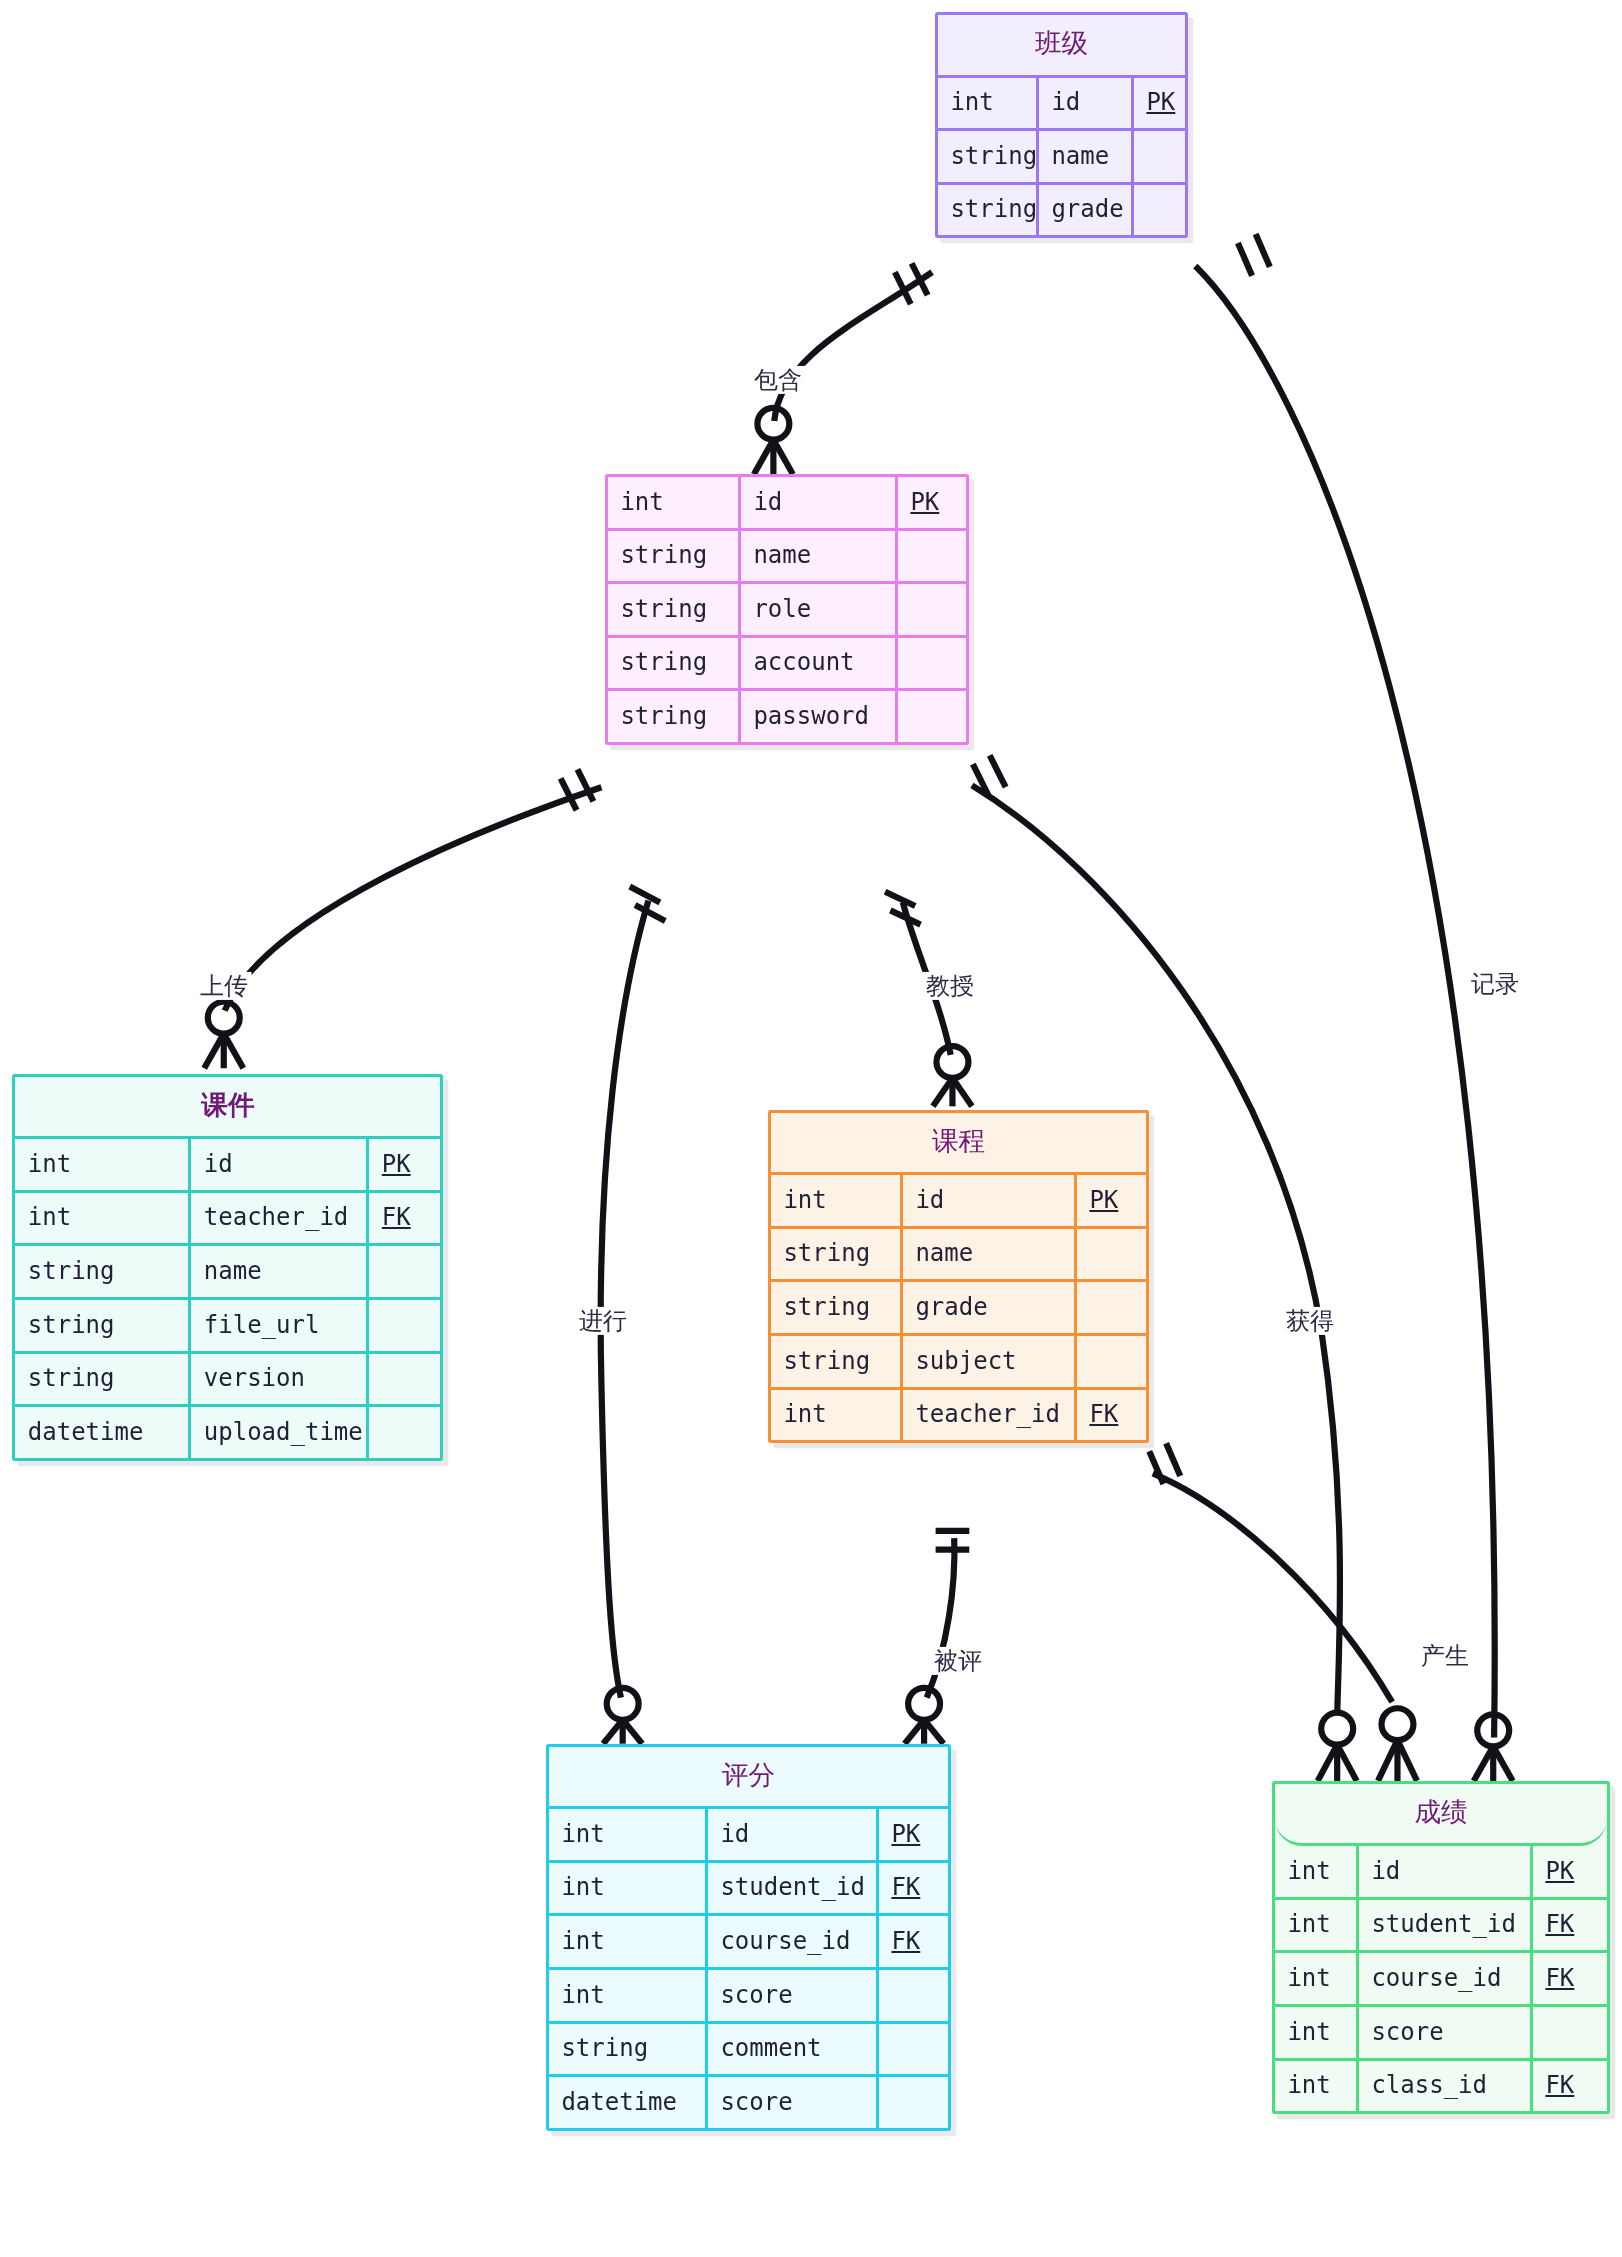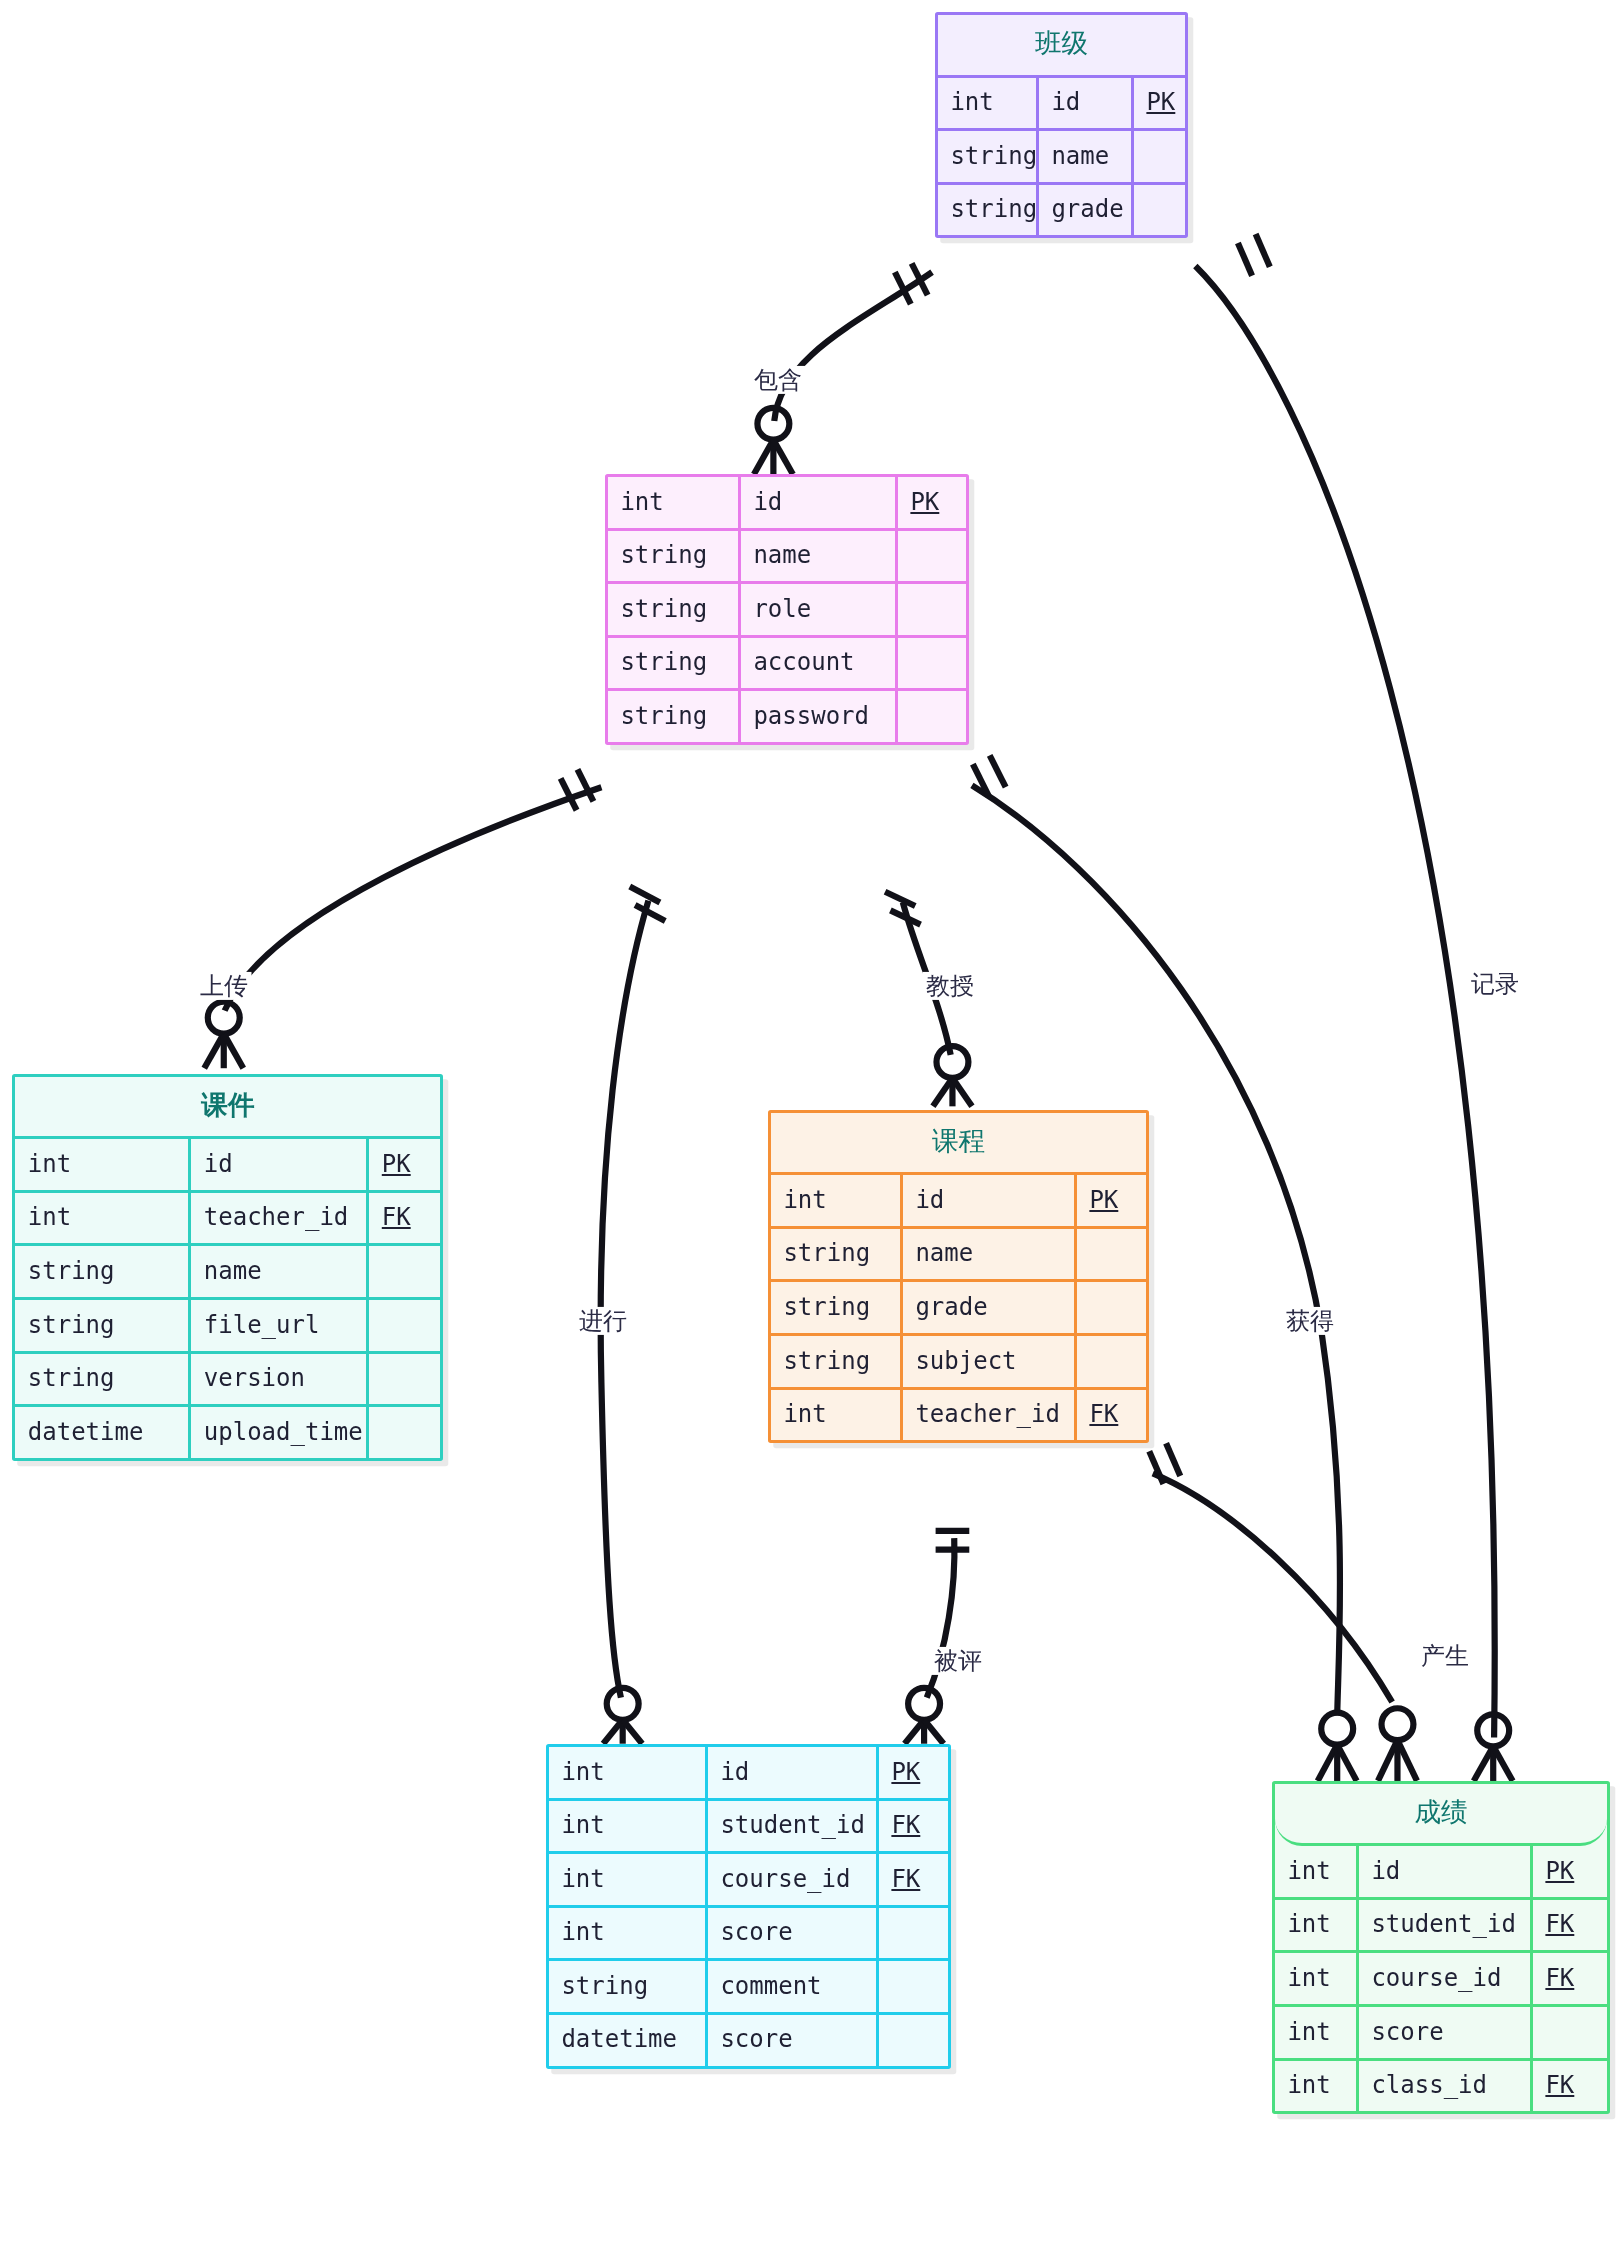--- a/index.html
+++ b/index.html
@@ -37,21 +37,21 @@
     position:absolute;
     border-width:3.5px;
     border-style:solid;
     border-radius:2.7px;
     box-shadow:5.3px 5.3px 0 0 rgba(232,232,232,0.95);
     overflow:hidden;
   }
   .entity .etitle {
     text-align:center;
     font-size:26.6px;
-    color:#0f766e;
+    color:#701a75;
     padding:14px 5.3px 16px 5.3px;
     border-bottom-width:3.5px;
     border-bottom-style:solid;
     font-family:"Liberation Sans", sans-serif;
     line-height:1.1;
   }
   .attr-row { display:flex; }
   .attr-row + .attr-row { border-top-width:3.5px; border-top-style:solid; }
   .attr-cell {
     font-family:"DejaVu Sans Mono", monospace;
@@ -268,20 +268,21 @@
           <div class="attr-cell c-name" style="flex: 1 1 auto; border-left-color: rgb(245, 144, 54);">subject</div>
           <div class="attr-cell c-key" style="width: 72px; flex: 0 0 72px; border-left-color: rgb(245, 144, 54);"></div>
         </div>
         <div class="attr-row" style="border-top-color: rgb(245, 144, 54);">
           <div class="attr-cell c-type" style="width: 129px; flex: 0 0 129px;">int</div>
           <div class="attr-cell c-name" style="flex: 1 1 auto; border-left-color: rgb(245, 144, 54);">teacher_id</div>
           <div class="attr-cell c-key" style="width: 72px; flex: 0 0 72px; border-left-color: rgb(245, 144, 54);">FK</div>
         </div>
       </div>
       <div class="entity" style="left: 546px; top: 1744px; width: 405px; border-color: rgb(32, 205, 235); background: rgb(236, 251, 254);">
+        <div class="etitle" style="border-bottom-color: rgb(32, 205, 235); background: rgb(236, 251, 254);">评分</div>
         <div class="attr-row" style="border-top-color: rgb(32, 205, 235);">
           <div class="attr-cell c-type" style="width: 156px; flex: 0 0 156px;">int</div>
           <div class="attr-cell c-name" style="flex: 1 1 auto; border-left-color: rgb(32, 205, 235);">id</div>
           <div class="attr-cell c-key" style="width: 72px; flex: 0 0 72px; border-left-color: rgb(32, 205, 235);">PK</div>
         </div>
         <div class="attr-row" style="border-top-color: rgb(32, 205, 235);">
           <div class="attr-cell c-type" style="width: 156px; flex: 0 0 156px;">int</div>
           <div class="attr-cell c-name" style="flex: 1 1 auto; border-left-color: rgb(32, 205, 235);">student_id</div>
           <div class="attr-cell c-key" style="width: 72px; flex: 0 0 72px; border-left-color: rgb(32, 205, 235);">FK</div>
         </div>

